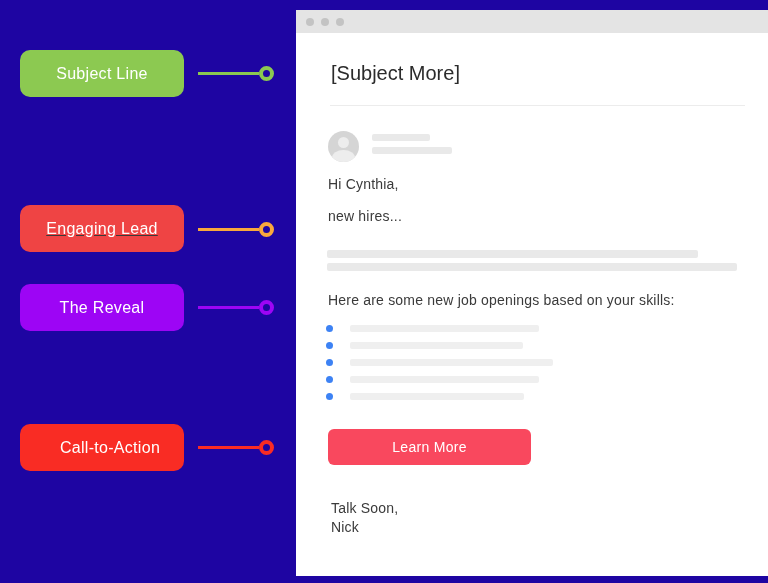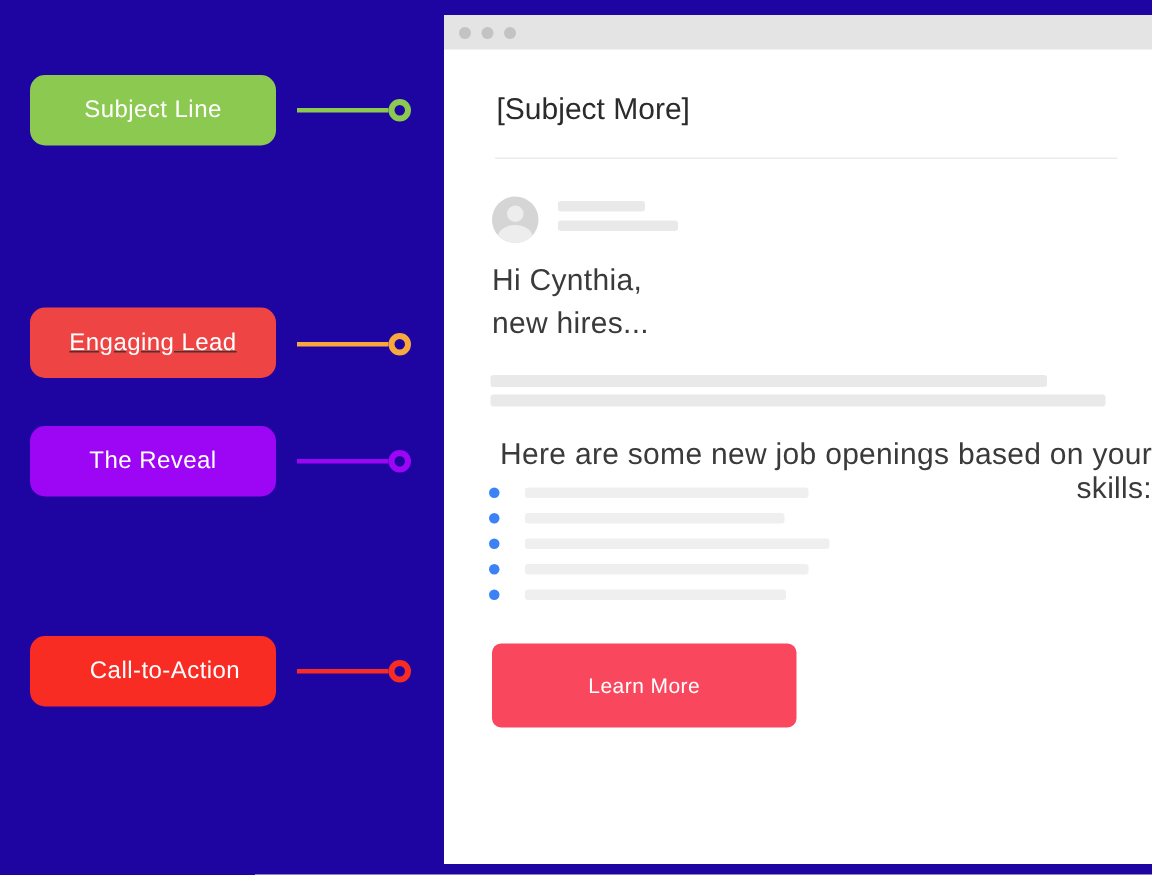--- a/index.html
+++ b/index.html
@@ -53,38 +53,38 @@
     border-radius: 50%; background: #EDEDED; }
   .avatar::after { content: ""; position: absolute; left: 4px; top: 19px; width: 23px; height: 16px;
     border-radius: 50%; background: #EDEDED; }
 
   .ph { position: absolute; background: #E9E9E9; border-radius: 2px; }
   .ph-a1 { left: 76px; top: 124px; width: 58px; height: 7px; }
   .ph-a2 { left: 76px; top: 137px; width: 80px; height: 7px; }
   .ph-b1 { left: 31px; top: 240px; width: 371px; height: 8px; }
   .ph-b2 { left: 31px; top: 253px; width: 410px; height: 8px; }
 
-  .txt { position: absolute; left: 32px; font-size: 20px; color: #3a3a3a; letter-spacing: .2px; text-align: right; }
+  .txt { position: absolute; left: 32px; font-size: 14px; color: #3a3a3a; letter-spacing: .2px; }
   .greeting { top: 166px; }
   .lead { top: 196px; line-height: 20px; }
   .reveal-intro { top: 282px; }
 
   .bullet-list { position: absolute; left: 30px; top: 314px; }
   .bullet-item { position: relative; height: 17px; }
   .bullet { position: absolute; left: 0; top: 1px; width: 7px; height: 7px;
     border-radius: 50%; background: #3D82F4; }
   .bullet-bar { position: absolute; left: 24px; top: 1px; height: 7px;
     background: #EFEFEF; border-radius: 2px; }
   .bullet-item:nth-of-type(1) .bullet-bar { width: 189px; }
   .bullet-item:nth-of-type(2) .bullet-bar { width: 173px; }
   .bullet-item:nth-of-type(3) .bullet-bar { width: 203px; }
   .bullet-item:nth-of-type(4) .bullet-bar { width: 189px; }
   .bullet-item:nth-of-type(5) .bullet-bar { width: 174px; }
 
-  .cta-button { position: absolute; left: 32px; top: 419px; width: 203px; height: 56px;
+  .cta-button { position: absolute; left: 32px; top: 419px; width: 203px; height: 36px;
     background: #F9485E; border: none; border-radius: 6px; color: #ffffff; font-size: 14px;
     font-family: "Liberation Sans", sans-serif; letter-spacing: .3px; cursor: pointer;
     display: flex; align-items: center; justify-content: center; }
 
   .signoff { top: 489px; left: 35px; line-height: 19px; }
 </style>
 </head>
 <body>
 
 <div class="annotation ann-green" id="ann-subject">
@@ -154,13 +154,17 @@
       <div class="bullet-bar"></div>
     </div>
     <div class="bullet-item">
       <div class="bullet"></div>
       <div class="bullet-bar"></div>
     </div>
   </div>
 
   <button class="cta-button">Learn More</button>
 
+  <div class="txt signoff">
+    <div>Talk Soon,</div>
+    <div>Nick</div>
+  </div>
 </div>
 
 </body></html>

